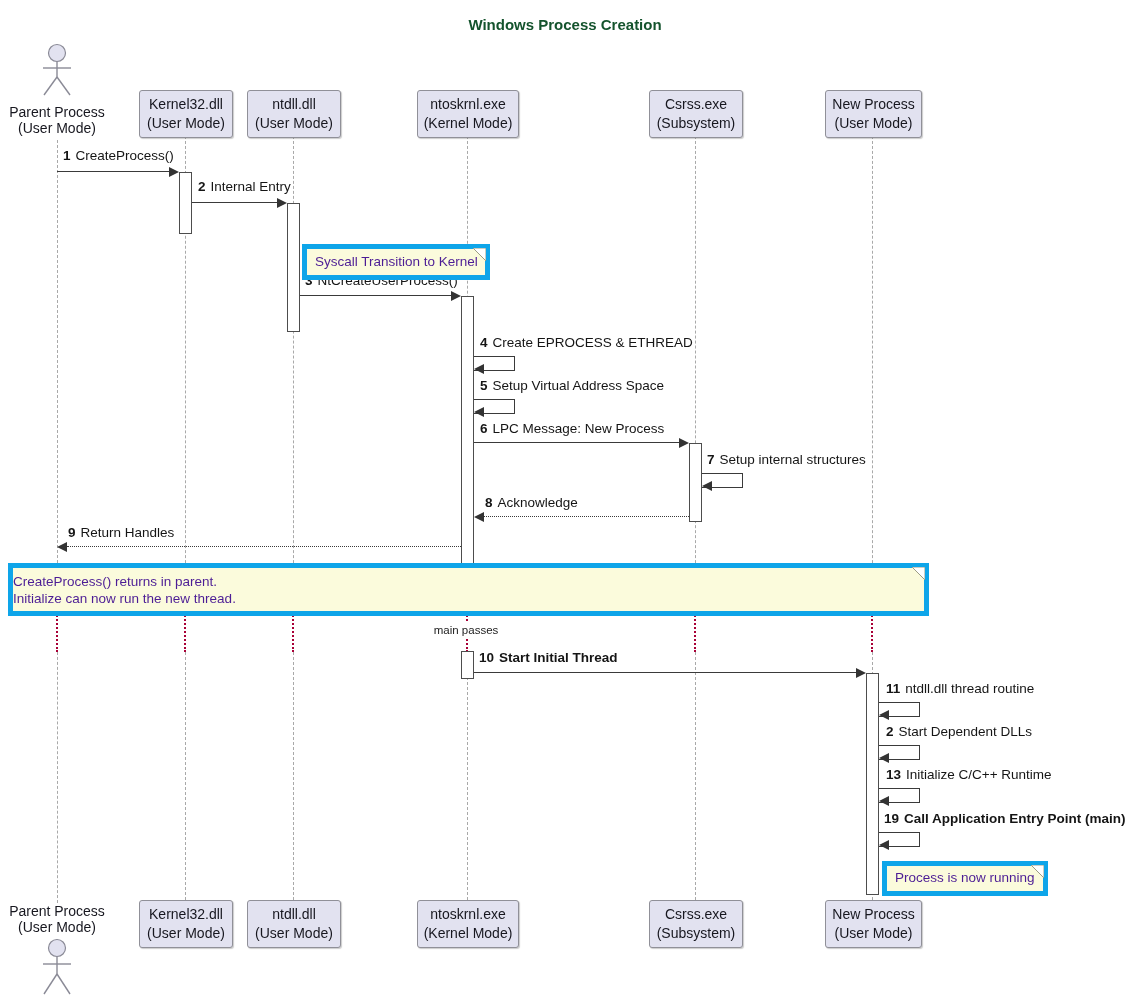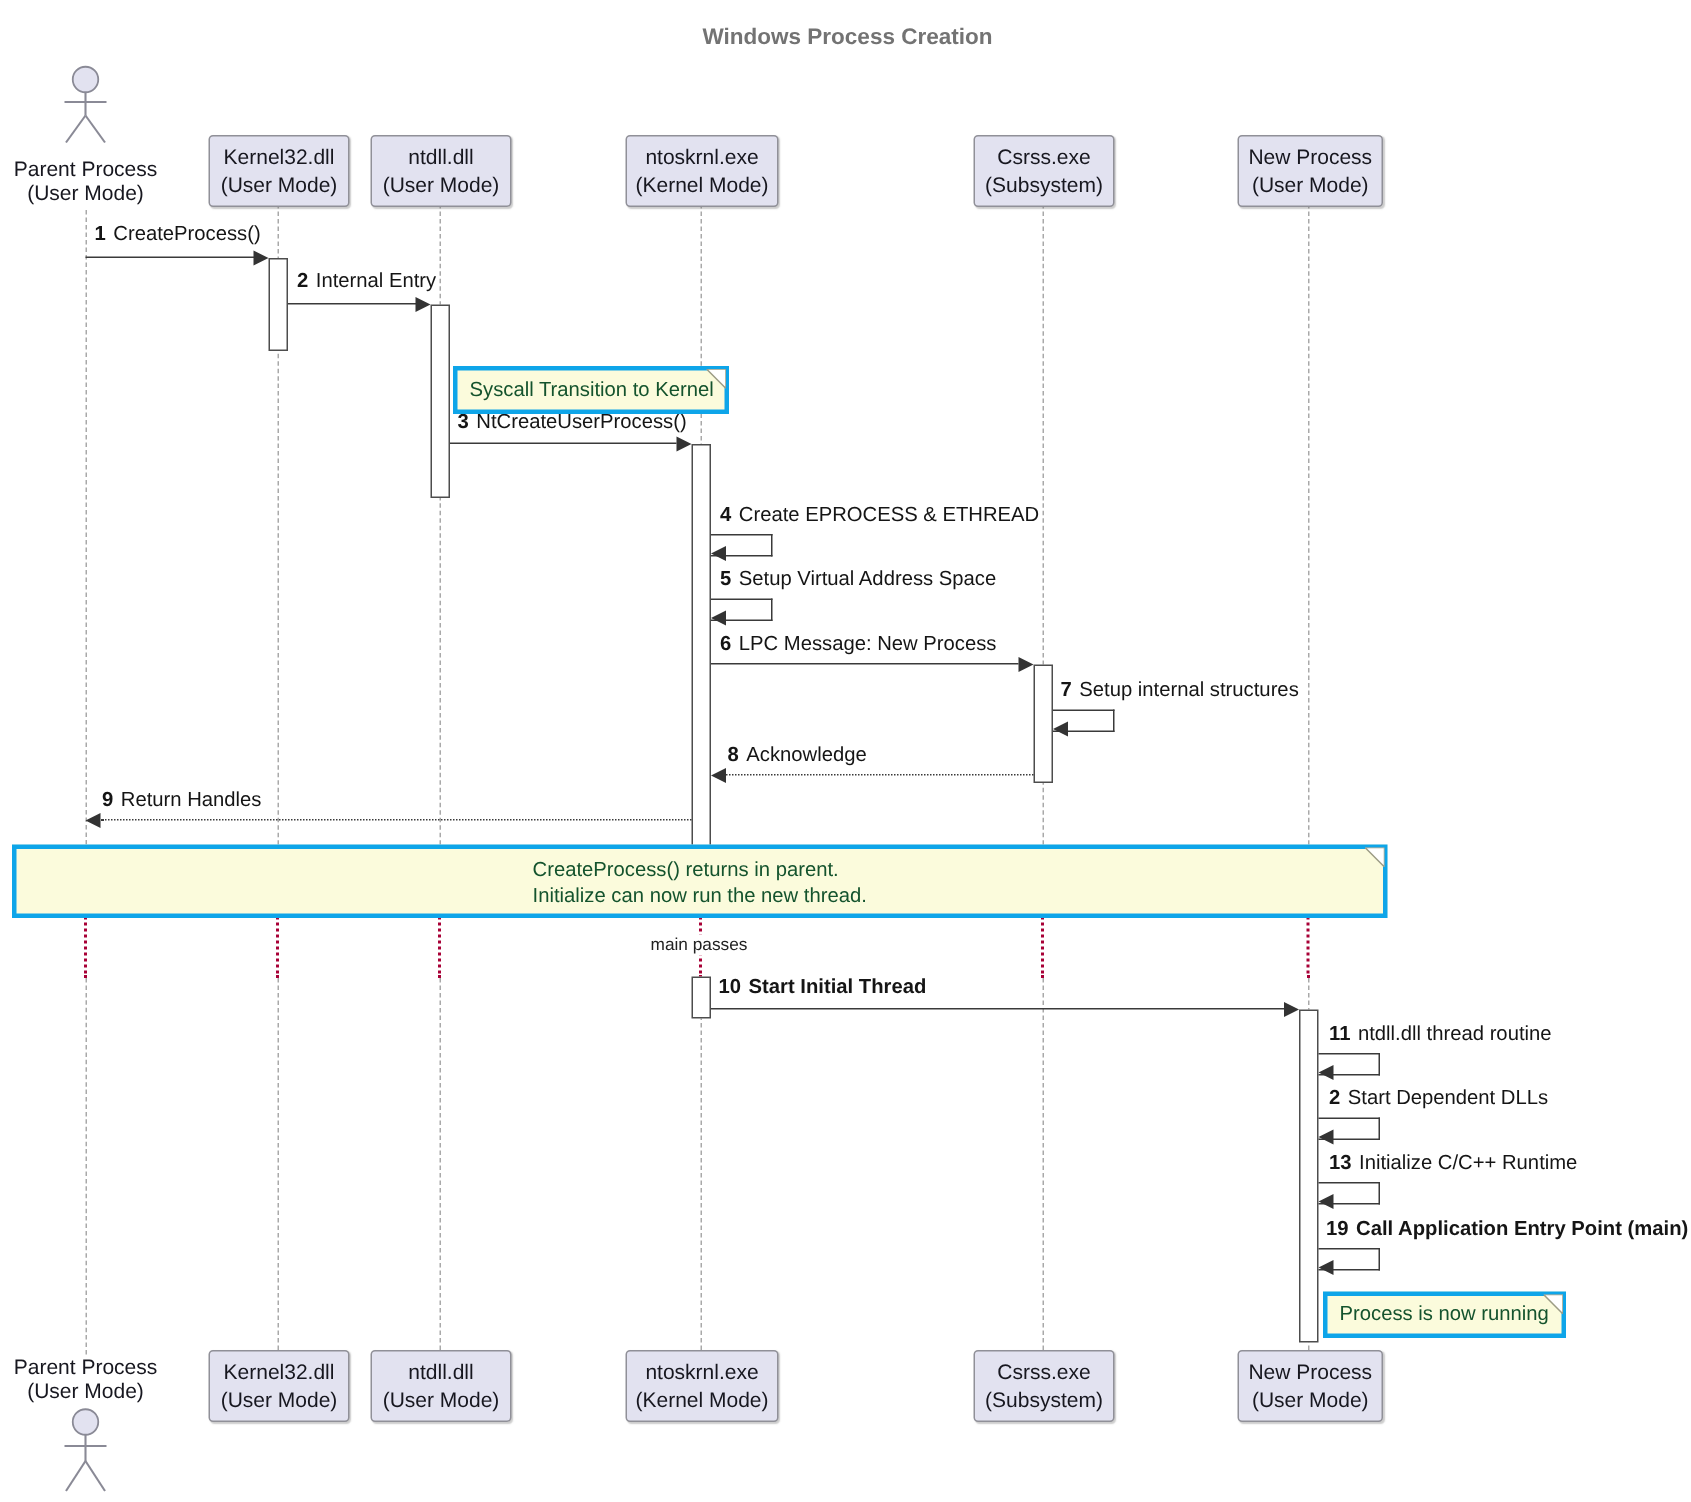--- a/index.html
+++ b/index.html
@@ -1,44 +1,44 @@
 <!DOCTYPE html>
 <html><head>
 <meta charset="utf-8">
 <style>
   html,body{margin:0;padding:0;background:#ffffff;}
   .canvas{
     position:relative;width:1127px;height:1001px;overflow:hidden;
     font-family:"Liberation Sans",sans-serif;color:#1c1c1c;background:#fff;
   }
   .title{position:absolute;left:415px;top:16px;width:300px;text-align:center;
-    font-weight:bold;font-size:15px;color:#737373;}
+    font-weight:bold;font-size:15px;color:#14532d;}
   .lifeline{position:absolute;width:0;border-left:1px dashed #a9a9a9;}
   .lifeline.delay{border-left:2px dotted #a80036;margin-left:-1px;}
   .act{position:absolute;width:11px;background:#ffffff;border:1px solid #4d4d4d;box-sizing:content-box;}
   .pbox{position:absolute;height:46px;background:#E2E2F0;border:1px solid #909098;border-radius:3px;
     box-shadow:1px 1px 1px rgba(110,110,110,.35);
     display:flex;flex-direction:column;align-items:center;justify-content:center;
     font-size:14px;line-height:19px;color:#17171f;text-align:center;}
   .actor-label{position:absolute;width:114px;text-align:center;font-size:14px;line-height:16px;color:#17171f;}
   .actor-fig{position:absolute;}
   .msg{position:absolute;font-size:13.5px;white-space:nowrap;color:#151515;}
   .msg .num{font-weight:bold;margin-right:5px;}
   .msg.allbold{font-weight:bold;}
   .line{position:absolute;height:0;border-top:1.5px solid #3a3a3a;}
   .line.dotted{border-top:1.3px dotted #3a3a3a;}
   .head-r{position:absolute;width:0;height:0;border-top:5px solid transparent;
     border-bottom:5px solid transparent;border-left:10px solid #333;}
   .head-l{position:absolute;width:0;height:0;border-top:5px solid transparent;
     border-bottom:5px solid transparent;border-right:10px solid #333;}
   .selfloop{position:absolute;width:40px;height:13px;border:1.5px solid #3a3a3a;border-left:none;}
-  .note{position:absolute;background:#FBFBDC;border:3px solid #0ea5e9;font-size:13.5px;color:#14532d;}
+  .note{position:absolute;background:#FBFBDC;border:5px solid #0ea5e9;font-size:13.5px;color:#4c1d95;}
   .note .fold{position:absolute;top:-1px;right:-1px;}
   .note-pad{padding:5px 8px 4px 8px;white-space:nowrap;}
-  .bignote{display:flex;align-items:center;justify-content:center;}
+  .bignote{display:flex;align-items:center;justify-content:flex-start;}
   .bignote-text{text-align:left;font-size:13.5px;line-height:17px;}
   .divider-label{position:absolute;text-align:center;font-size:11.5px;color:#222;background:#fff;padding:1px 2px;}
 </style>
 </head>
 <body>
 
 <div class="canvas">
 
   <div class="title">Windows Process Creation</div>
 

